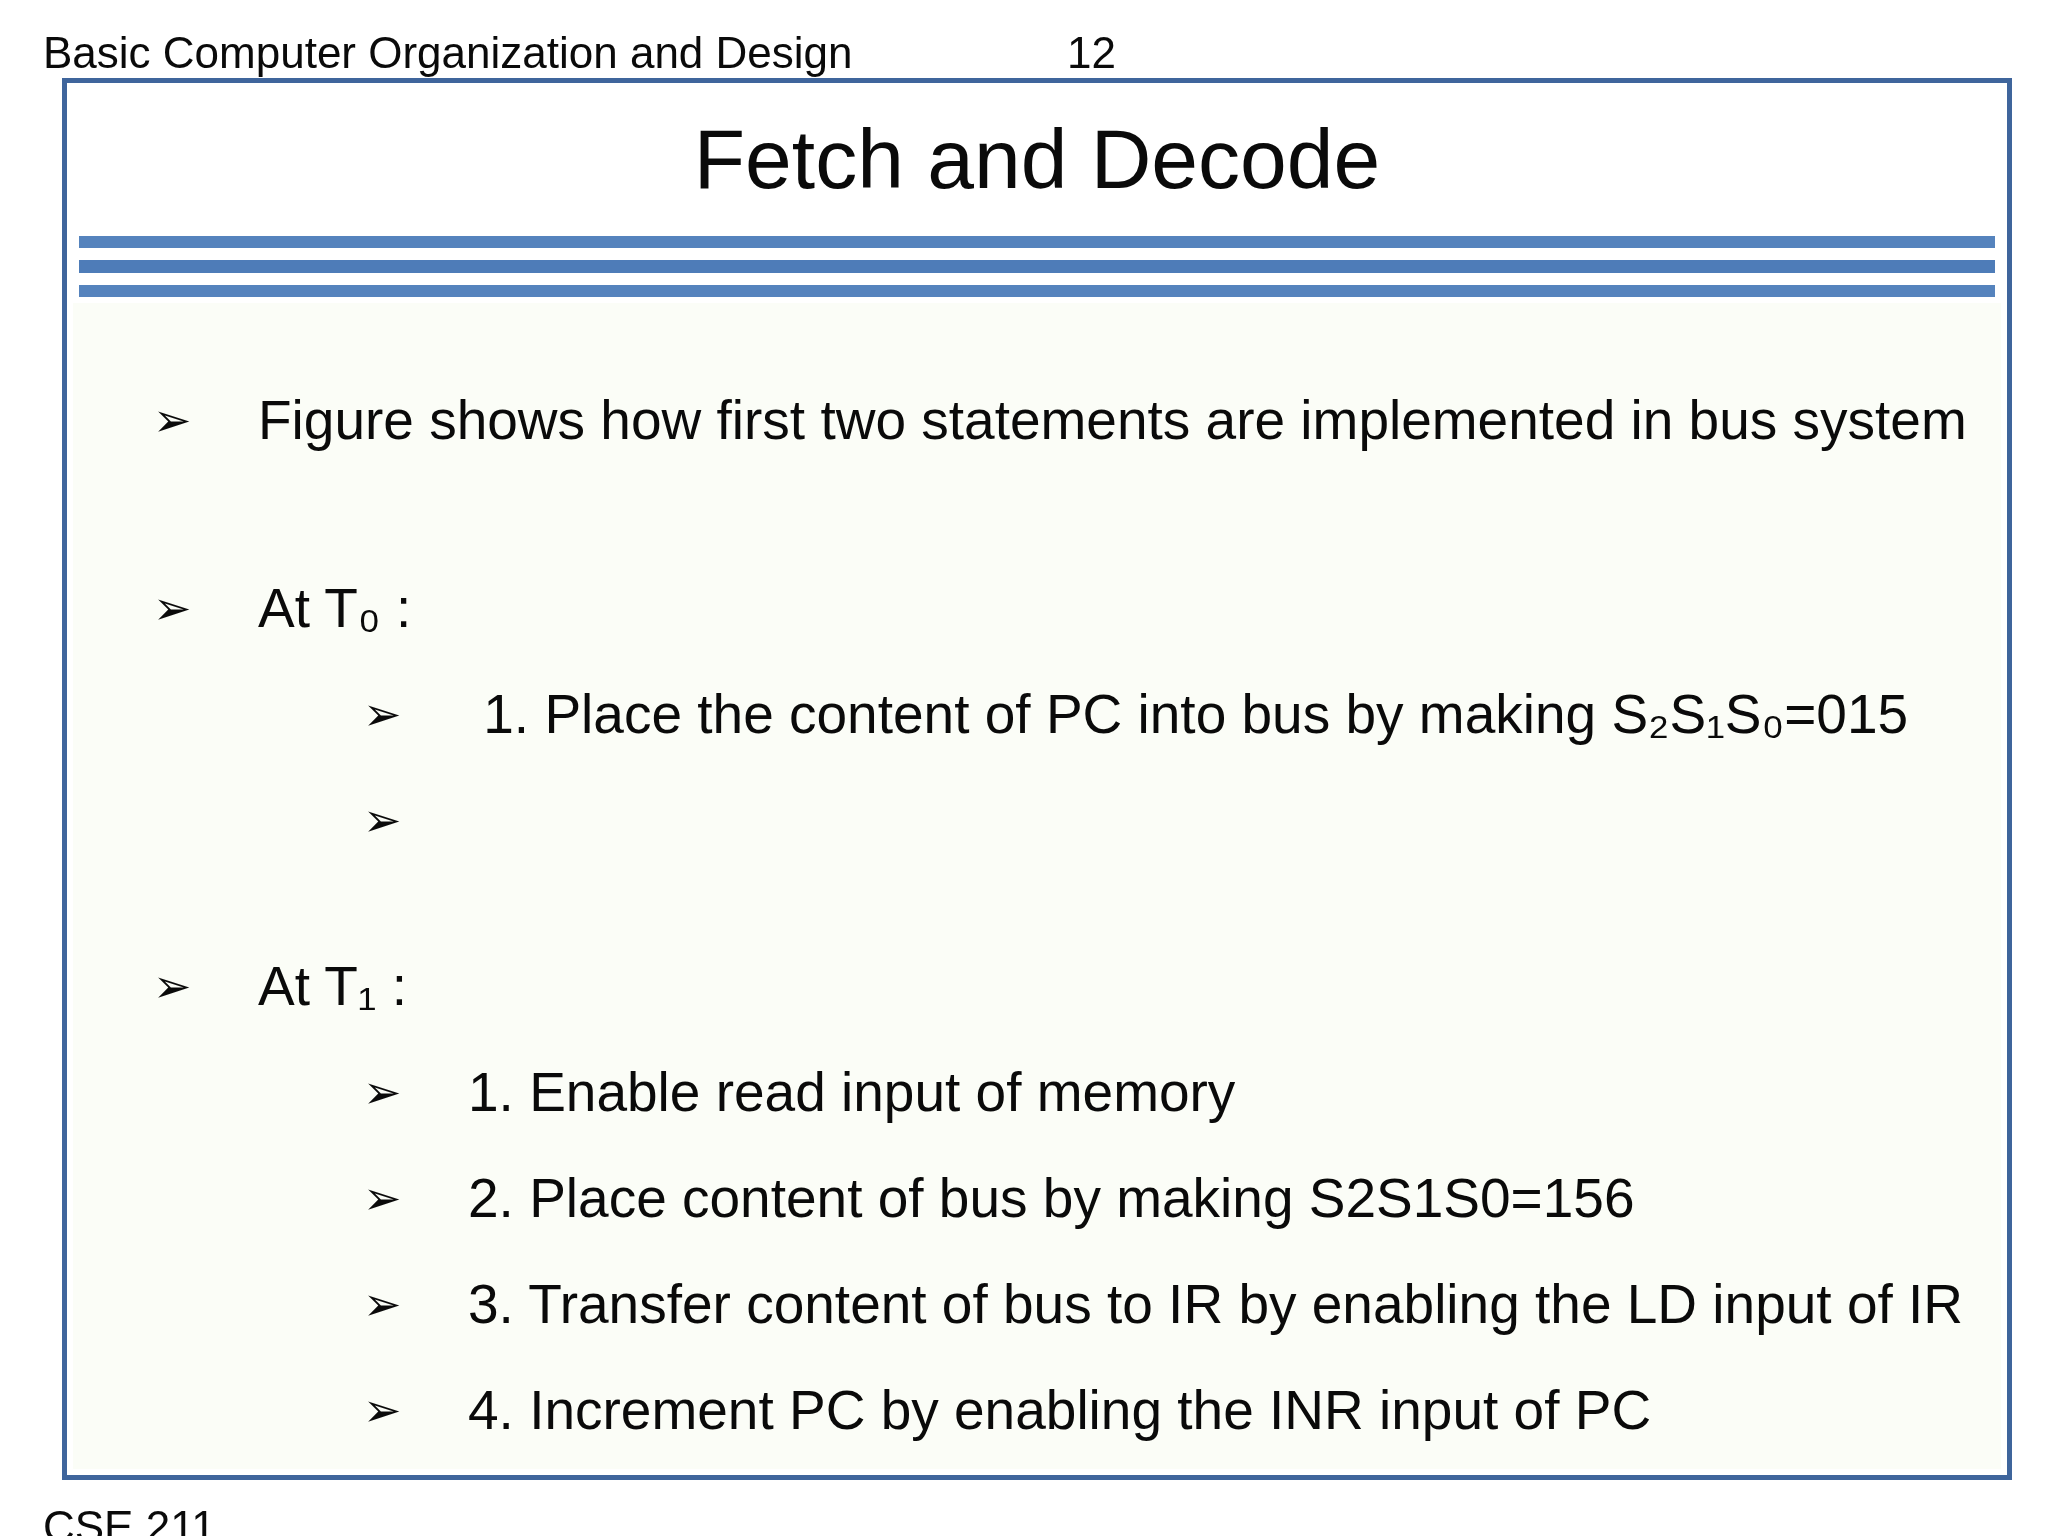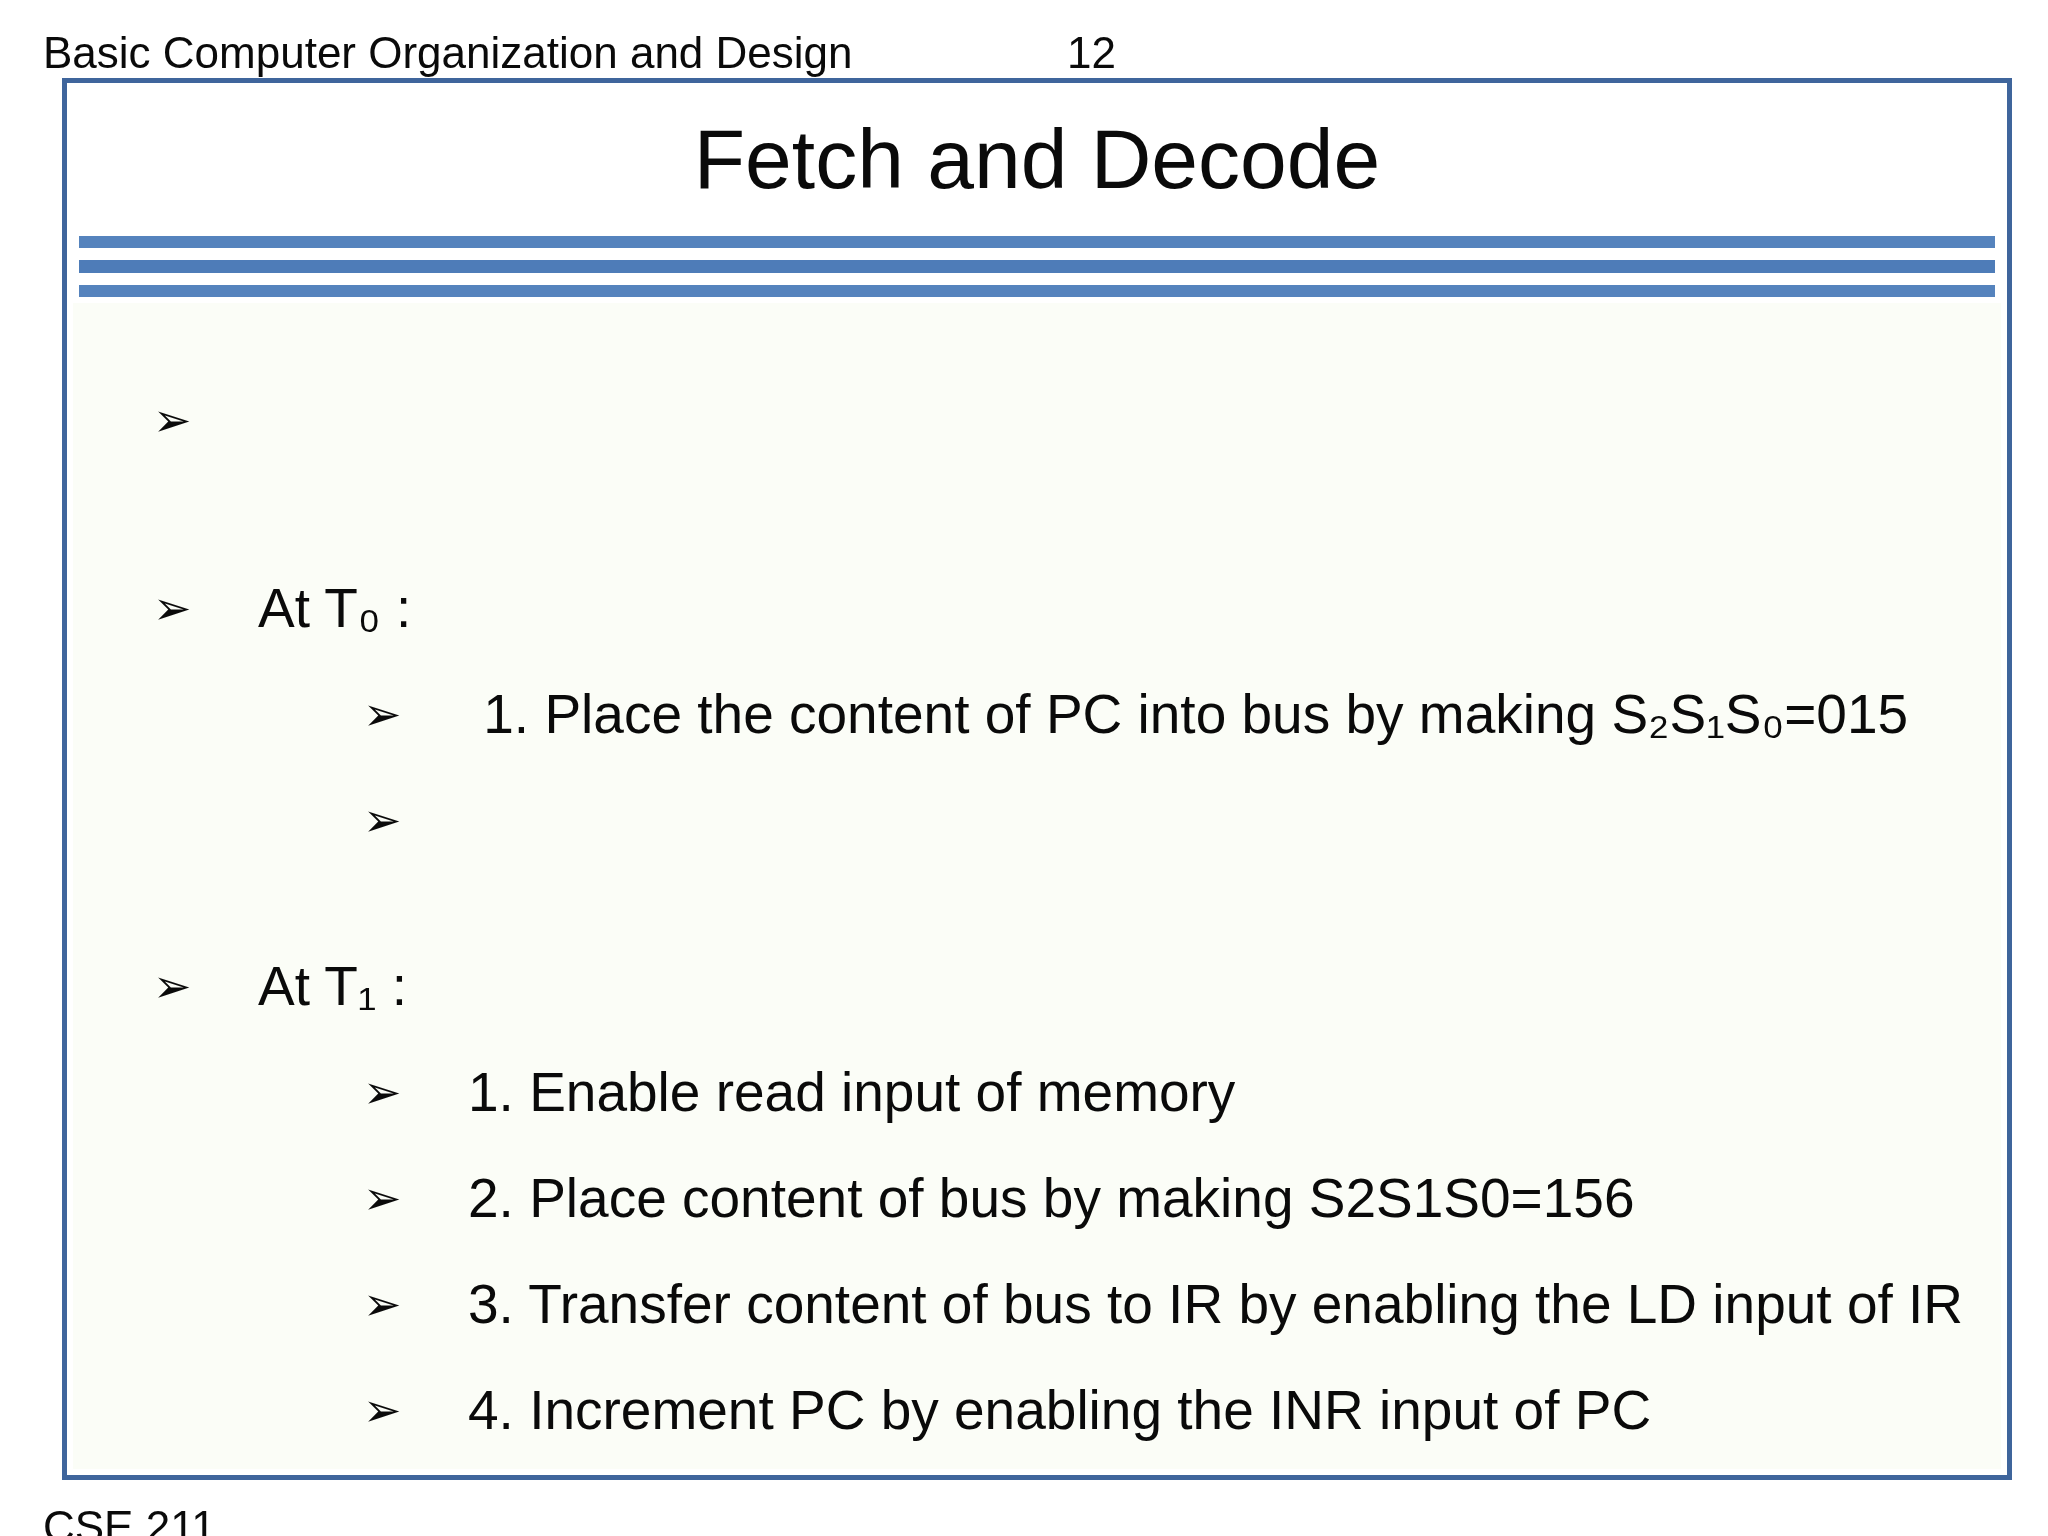--- a/index.html
+++ b/index.html
@@ -95,20 +95,21 @@
       <div class="sep-gap"></div>
       <div class="sep-line-thick"></div>
       <div class="sep-gap"></div>
       <div class="sep-line-thin"></div>
     </div>
 
     <div class="content">
 
       <div class="item l1">
         <span class="arrow">➢</span>
+        <span class="txt">Figure shows how first two statements are implemented in bus system</span>
       </div>
 
       <div class="item l1 gap-lg">
         <span class="arrow">➢</span>
         <span class="txt">At T₀ :</span>
       </div>
 
       <div class="item l2">
         <span class="arrow">➢</span>
         <span class="txt"> 1. Place the content of PC into bus by making S₂S₁S₀=015</span>

